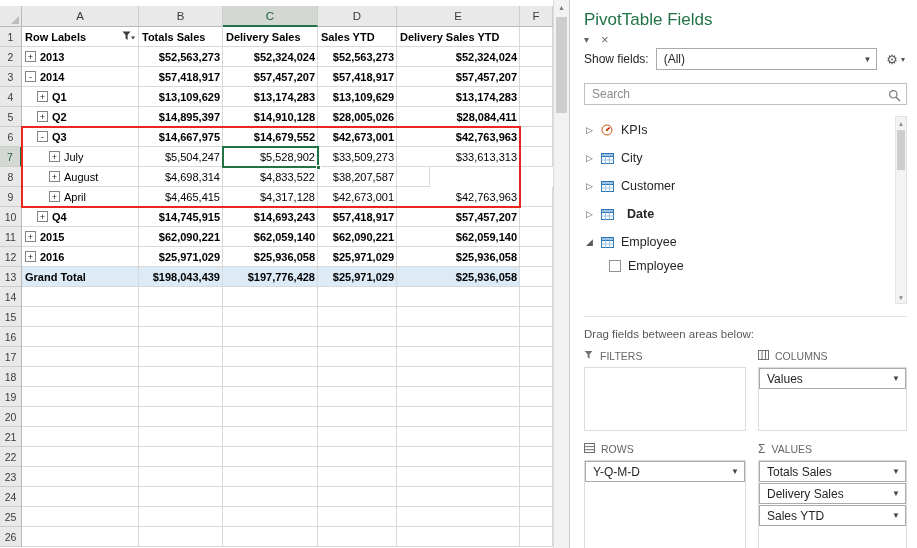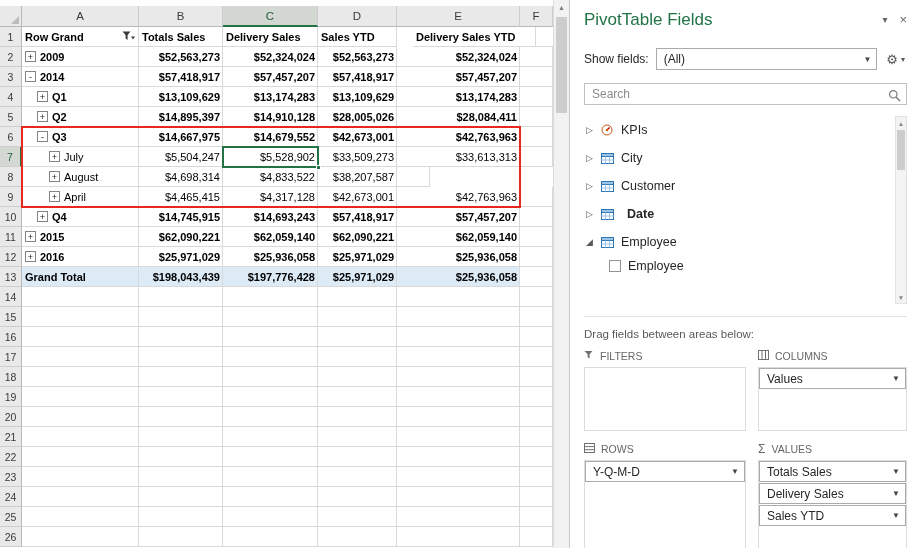--- a/index.html
+++ b/index.html
@@ -32,21 +32,21 @@
   .sel-box { position:absolute; border:2px solid var(--accent); z-index:6; pointer-events:none; }
   .fill-handle { position:absolute; right:-4px; bottom:-4px; width:5px; height:5px; background:var(--accent); border:1px solid #fff; }
 
   
   .sheet-vscroll { flex:0 0 16px; width:16px; background:#f2f2f2; border-left:1px solid #dbdbdb; position:relative; }
   .vs-arrow { height:15px; display:flex; align-items:center; justify-content:center; font-size:7px; color:#7a7a7a; }
   .vs-thumb { position:absolute; left:2px; top:17px; width:11px; height:96px; background:#cdcdcd; }
 
   
   .panel { flex:1 1 auto; background:#fff; border-left:1px solid #c9c9c9; padding:10px 10px 0 14px; position:relative; overflow:hidden; }
-  .panel-head { display:flex; align-items:flex-start; justify-content:space-between; height:26px; }
+  .panel-head { display:flex; align-items:flex-start; justify-content:space-between; height:26px;flex-direction:column; }
   .panel-title { font-size:17px; font-weight:400; color:var(--accent); }
   .head-ctrls { display:flex; gap:12px; color:#666; font-size:10px; margin-top:3px; align-items:center; }
   .head-ctrls .x { font-size:13px; line-height:1; }
   .show-fields { display:flex; align-items:center; gap:7px; margin-top:12px; }
   .sf-label { font-size:12px; color:#262626; white-space:nowrap; }
   .dd { flex:1; height:22px; border:1px solid #ababab; background:#fff; display:flex; align-items:center;
         justify-content:space-between; padding:0 5px 0 7px; font-size:12px; color:#262626; }
   .dd-caret, .chip-caret { font-size:8px; color:#444; }
   .gear-btn { display:flex; align-items:center; gap:3px; color:#555; padding:1px 2px; }
   .gear-glyph { font-size:13px; line-height:1; }
@@ -87,39 +87,39 @@
         <div class="c-hdr" style="width: 84px;">B</div>
         <div class="c-hdr sel" style="width: 95px;">C</div>
         <div class="c-hdr" style="width: 79px;">D</div>
         <div class="c-hdr" style="width: 123px;">E</div>
         <div class="c-hdr" style="width: 33px;">F</div>
       </div>
     <div id="gridRows">
         <div class="row">
           <div class="r-hdr">1</div>
           <div class="cell bold spread" style="width: 117px;">
-            <span>Row Grand</span>
+            <span>Row Labels</span>
             <span class="filter-ic">
               <svg width="13" height="11" viewBox="0 0 13 11">
                 <path d="M0.5 0.5h8L5.6 4v5L3.6 7.5V4z" fill="#3b3b3b"></path>
                 <path d="M9 5.5h4l-2 3z" fill="#3b3b3b"></path>
               </svg>
             </span>
           </div>
           <div class="cell bold" style="width: 84px;">Totals Sales</div>
           <div class="cell bold" style="width: 95px;">Delivery Sales</div>
           <div class="cell bold" style="width: 79px;">Sales YTD</div>
-          <div class="cell bold" style="width: 123px; margin-left: 16px;">Delivery Sales YTD</div>
+          <div class="cell bold" style="width: 123px;">Delivery Sales YTD</div>
           <div class="cell" style="width: 33px;"></div>
         </div>
         <div class="row">
           <div class="r-hdr">2</div>
           <div class="cell bold" style="width: 117px; padding-left: 3px;">
             <span class="exp">+</span>
-            <span>2009</span>
+            <span>2013</span>
           </div>
           <div class="cell num bold" style="width: 84px;">$52,563,273</div>
           <div class="cell num bold" style="width: 95px;">$52,324,024</div>
           <div class="cell num bold" style="width: 79px;">$52,563,273</div>
           <div class="cell num bold" style="width: 123px;">$52,324,024</div>
           <div class="cell" style="width: 33px;"></div>
         </div>
         <div class="row">
           <div class="r-hdr">3</div>
           <div class="cell bold" style="width: 117px; padding-left: 3px;">

